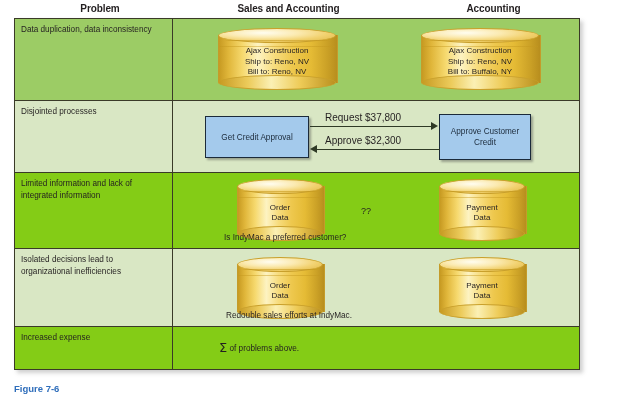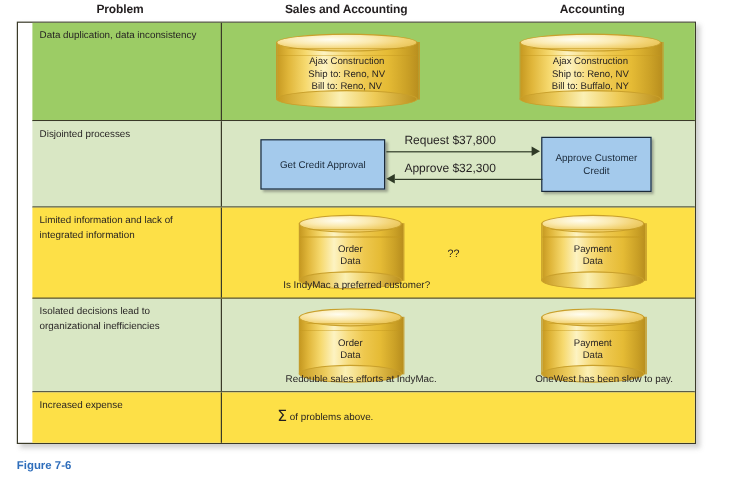--- a/index.html
+++ b/index.html
@@ -46,21 +46,20 @@
     border: 1.5px solid #3a3a28;
     box-sizing: border-box;
     box-shadow: 3px 3px 4px rgba(120,120,120,0.35);
     background: #fff;
   }
   .row {
     display: flex;
     box-sizing: border-box;
     border-bottom: 1.5px solid #3a3a28;
     position: relative;
-    margin-left: 12px;
   }
   .row:last-child { border-bottom: none; }
 
   .cell-problem {
     width: 158px;
     flex: 0 0 158px;
     box-sizing: border-box;
     border-right: 1.5px solid #3a3a28;
     padding: 5px 6px 4px 6px;
     font-size: 8.2px;
@@ -69,21 +68,21 @@
   }
   .cell-body {
     flex: 1 1 auto;
     position: relative;
     box-sizing: border-box;
   }
 
   
   .tint-green  { background: #9ccc65; }
   .tint-ltgrn  { background: #d9e7c4; }
-  .tint-cream  { background: #fde047; }
+  .tint-cream  { background: #84cc16; }
 
   
   .cyl {
     position: absolute;
     width: 86px;
     height: 62px;
   }
   .cyl .body {
     position: absolute;
     left: 0; top: 7px;
@@ -337,21 +336,20 @@
         <div class="bottom"></div>
         <div class="top"></div>
         <div class="rings"></div>
         <div class="cap">
           <span>Payment</span>
           <span>Data</span>
         </div>
       </div>
 
       <div class="note" style="left:20px; top:62px;">Redouble sales efforts at IndyMac.</div>
-      <div class="note" style="left:228px; top:62px;">OneWest has been slow to pay.</div>
 
     </div>
   </div>
 
   <div class="row tint-cream" style="height:42px;">
     <div class="cell-problem">Increased expense</div>
     <div class="cell-body">
       <div class="sigma" style="left:46px; top:13px;">
         <span class="sym">Σ</span><span> of problems above.</span>
       </div>

